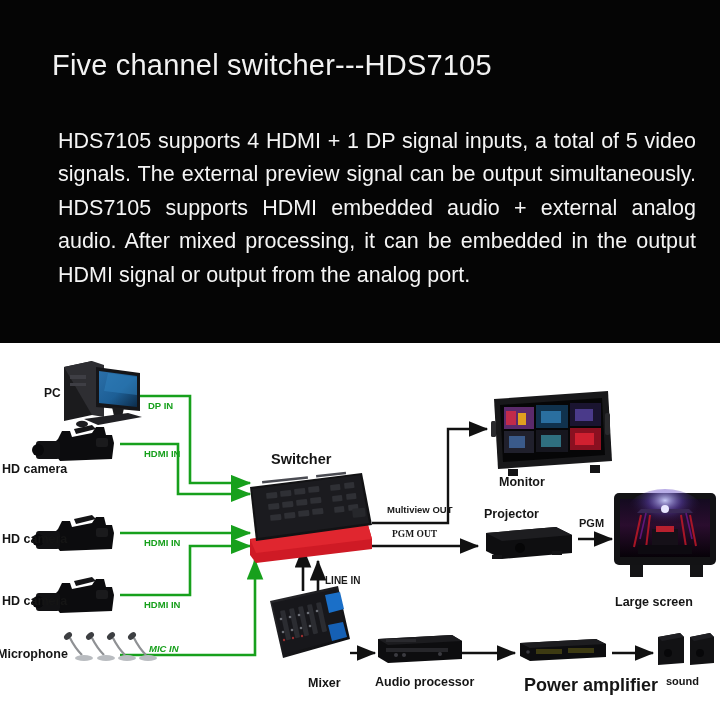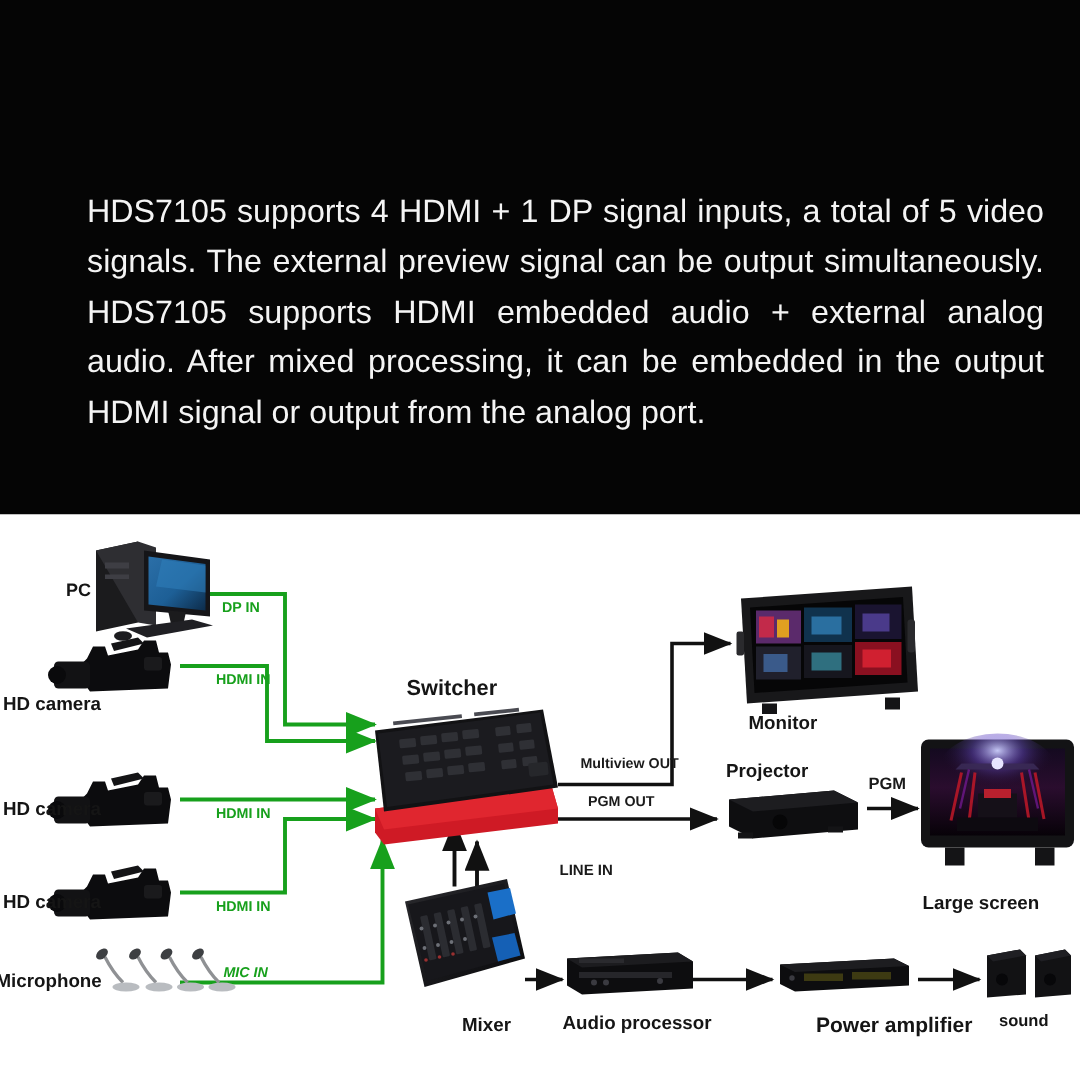--- a/index.html
+++ b/index.html
@@ -34,20 +34,21 @@
   .lbl-plain{position:absolute;color:#151515;font-weight:600;white-space:nowrap;}
   .lbl-green{position:absolute;color:#17a01c;font-weight:700;white-space:nowrap;
              font-family:"Liberation Sans",sans-serif;margin-top:16px;}
 </style>
 </head>
 <body>
 
 <div id="page">
 
   <section id="desc-panel">
+    <h1 id="desc-title">Five channel switcher---HDS7105</h1>
     <p id="desc-body">HDS7105 supports 4 HDMI + 1 DP signal inputs, a total of 5 video signals. The external preview signal can be output simultaneously. HDS7105 supports HDMI embedded audio + external analog audio. After mixed processing, it can be embedded in the output HDMI signal or output from the analog port.</p>
   </section>
 
   <section id="diagram">
 
     <svg width="720" height="377" viewBox="0 0 720 377" xmlns="http://www.w3.org/2000/svg">
       <defs>
         <marker id="ag" markerWidth="9" markerHeight="9" refX="7.5" refY="3.2" orient="auto">
           <path d="M0,0 L8,3.2 L0,6.4 z" fill="#17a01c"></path>
         </marker>
@@ -362,28 +363,28 @@
     <span class="lbl-plain" style="left:-3px;top:304px;font-size:12.5px;">Microphone</span>
 
     <span class="lbl-plain" style="left:271px;top:108px;font-size:14.5px;">Switcher</span>
     <span class="lbl-plain" style="left:282px;top:333px;font-size:12.5px;padding-left:26px;">Mixer</span>
 
     <span class="lbl-plain" style="left:499px;top:132px;font-size:12.5px;">Monitor</span>
     <span class="lbl-plain" style="left:484px;top:164px;font-size:12.5px;">Projector</span>
     <span class="lbl-plain" style="left:615px;top:252px;font-size:12.5px;">Large screen</span>
 
     <span class="lbl-plain" style="left:375px;top:332px;font-size:12.5px;">Audio processor</span>
-    <span class="lbl-plain" style="left:524px;top:332px;font-size:14px;margin-left:20px;">Power amplifier</span>
+    <span class="lbl-plain" style="left:524px;top:332px;font-size:18px;">Power amplifier</span>
     <span class="lbl-plain" style="left:666px;top:332px;font-size:11px;">sound</span>
 
     <span class="lbl-green" style="left:148px;top:41px;font-size:9.5px;">DP IN</span>
     <span class="lbl-green" style="left:144px;top:89px;font-size:9.5px;">HDMI IN</span>
     <span class="lbl-green" style="left:144px;top:178px;font-size:9.5px;">HDMI IN</span>
     <span class="lbl-green" style="left:144px;top:240px;font-size:9.5px;">HDMI IN</span>
     <span class="lbl-green" style="left:149px;top:284px;font-size:9.5px;font-style:italic;">MIC IN</span>
 
-    <span class="lbl" style="left:325px;top:232px;font-size:10px;margin-left:48px;">LINE  IN</span>
+    <span class="lbl" style="left:325px;top:232px;font-size:10px;">LINE  IN</span>
     <span class="lbl" style="left:387px;top:161px;font-size:9.5px;">Multiview OUT</span>
-    <span class="lbl" style="left:392px;top:186px;font-size:9.5px;">PGM OUT</span>
+    <span class="lbl" style="left:392px;top:186px;font-size:9.5px;font-family:Liberation Serif, serif;">PGM OUT</span>
     <span class="lbl" style="left:579px;top:174px;font-size:11px;">PGM</span>
 
   </section>
 </div>
 
 </body></html>

